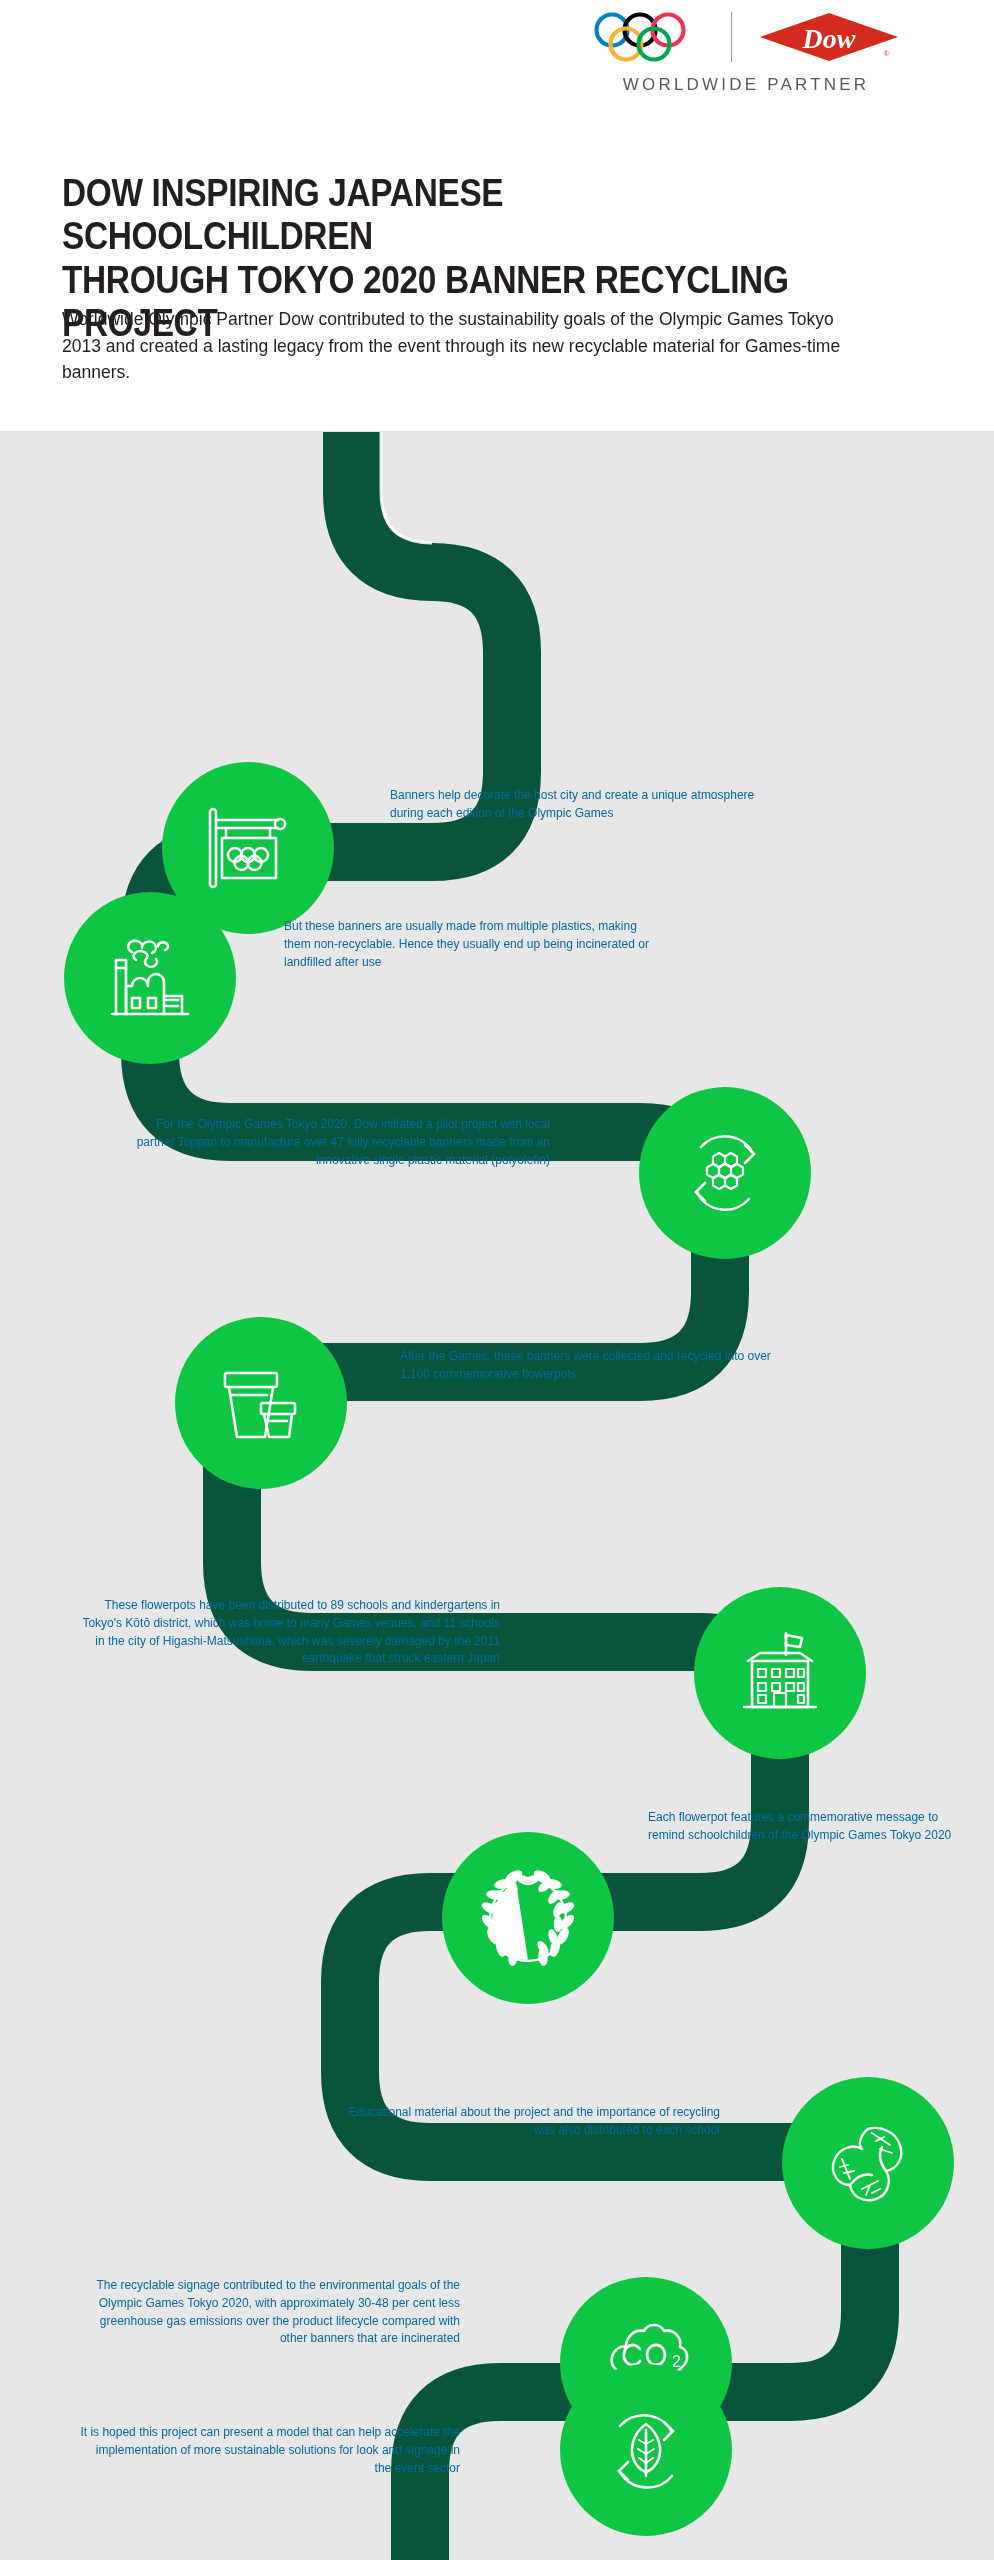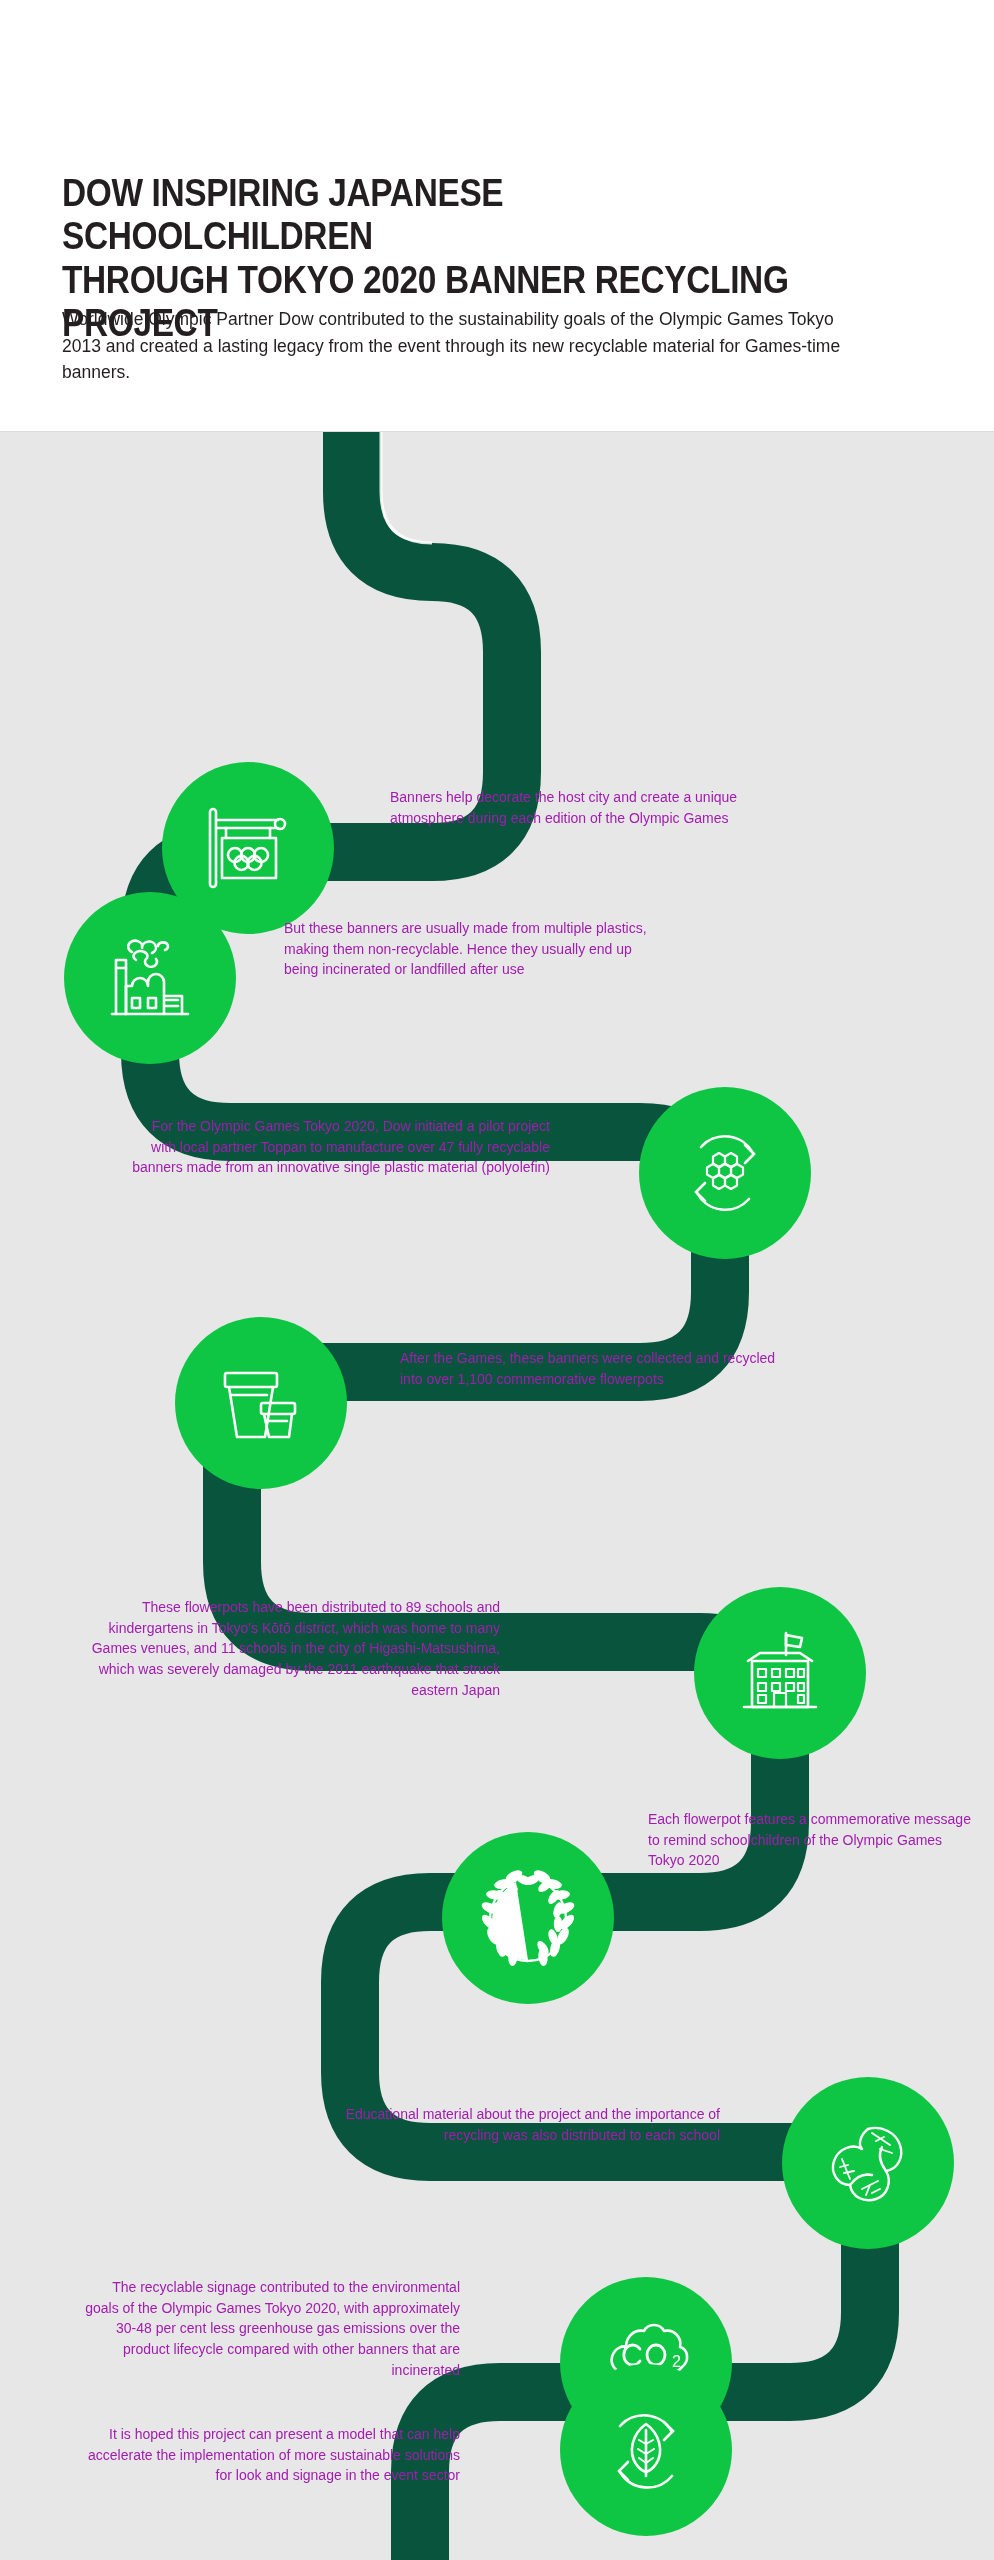--- a/index.html
+++ b/index.html
@@ -107,37 +107,60 @@
     height: 172px;
     border-radius: 50%;
     background: #0fc644;
     display: flex;
     align-items: center;
     justify-content: center;
   }
   .node svg { display: block; }
   .caption {
     position: absolute;
-    font-size: 14px;
+    font-size: 12px;
     line-height: 1.48;
-    color: #a21caf;
+    color: #0369a1;
     width: 330px;
   }
   .caption.right { text-align: left; }
   .caption.left  { text-align: right; }
   .caption.w-wide { width: 380px; }
   .caption.w-xwide { width: 420px; }
 </style>
 </head>
 <body>
 
 <div class="page">
 
   <div class="header">
 
+    <div class="logo-block">
+      <div class="logo-row">
+
+        <svg class="rings" viewBox="0 0 112 52">
+          <g fill="none" stroke-width="4.2">
+            <circle cx="19" cy="19" r="15.5" stroke="#0081c8"></circle>
+            <circle cx="47" cy="19" r="15.5" stroke="#000000"></circle>
+            <circle cx="75" cy="19" r="15.5" stroke="#ee334e"></circle>
+            <circle cx="33" cy="33" r="15.5" stroke="#fcb131"></circle>
+            <circle cx="61" cy="33" r="15.5" stroke="#00a651"></circle>
+          </g>
+        </svg>
+
+        <div class="logo-divider"></div>
+
+        <svg class="dow-mark" viewBox="0 0 142 52">
+          <polygon points="71,2 140,26 71,50 2,26" fill="#d52b1e"></polygon>
+          <text x="71" y="37" font-family="Liberation Serif, serif" font-size="28" font-weight="700" font-style="italic" fill="#ffffff" text-anchor="middle">Dow</text>
+          <text x="128" y="45" font-family="Liberation Sans, sans-serif" font-size="7" fill="#d52b1e" text-anchor="middle">®</text>
+        </svg>
+      </div>
+      <div class="worldwide-partner">WORLDWIDE PARTNER</div>
+    </div>
 
     <div class="headline">
       <div>DOW INSPIRING JAPANESE SCHOOLCHILDREN</div>
       <div>THROUGH TOKYO 2020 BANNER RECYCLING PROJECT</div>
     </div>
 
     <div class="intro">Worldwide Olympic Partner Dow contributed to the sustainability goals of the Olympic Games Tokyo 2013 and created a lasting legacy from the event through its new recyclable material for Games-time banners.</div>
   </div>
 
   <div class="body-area">

